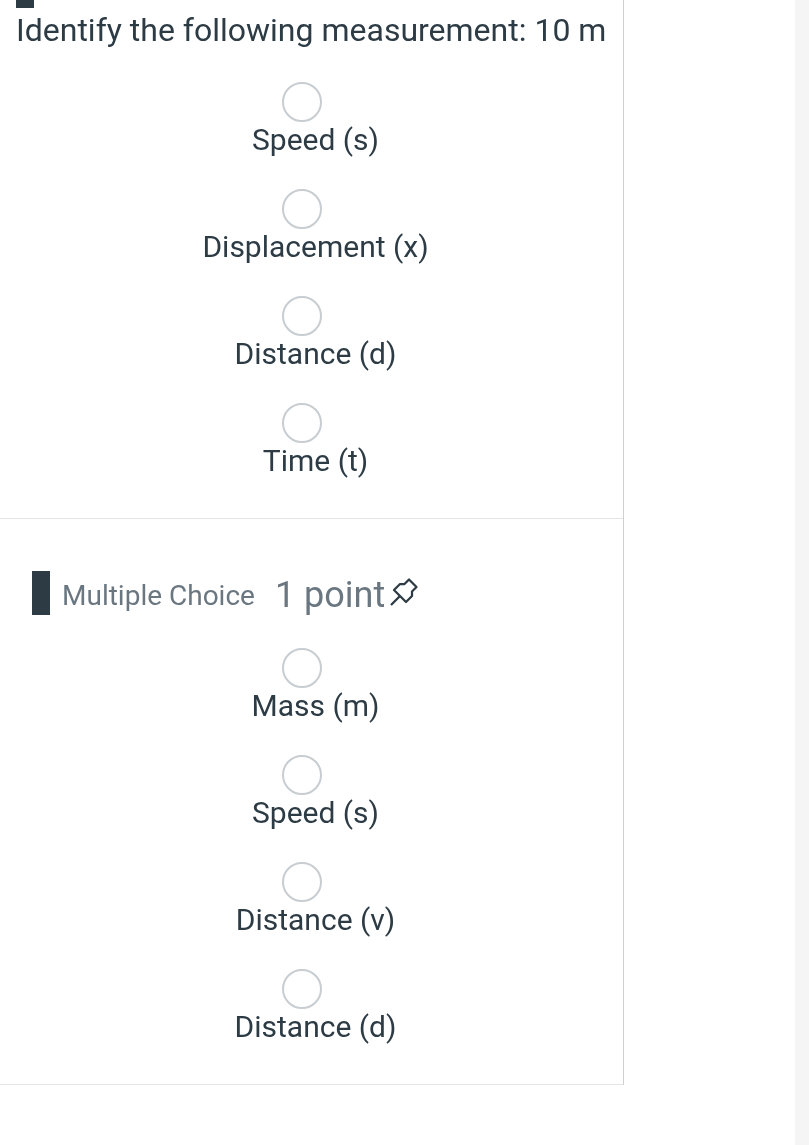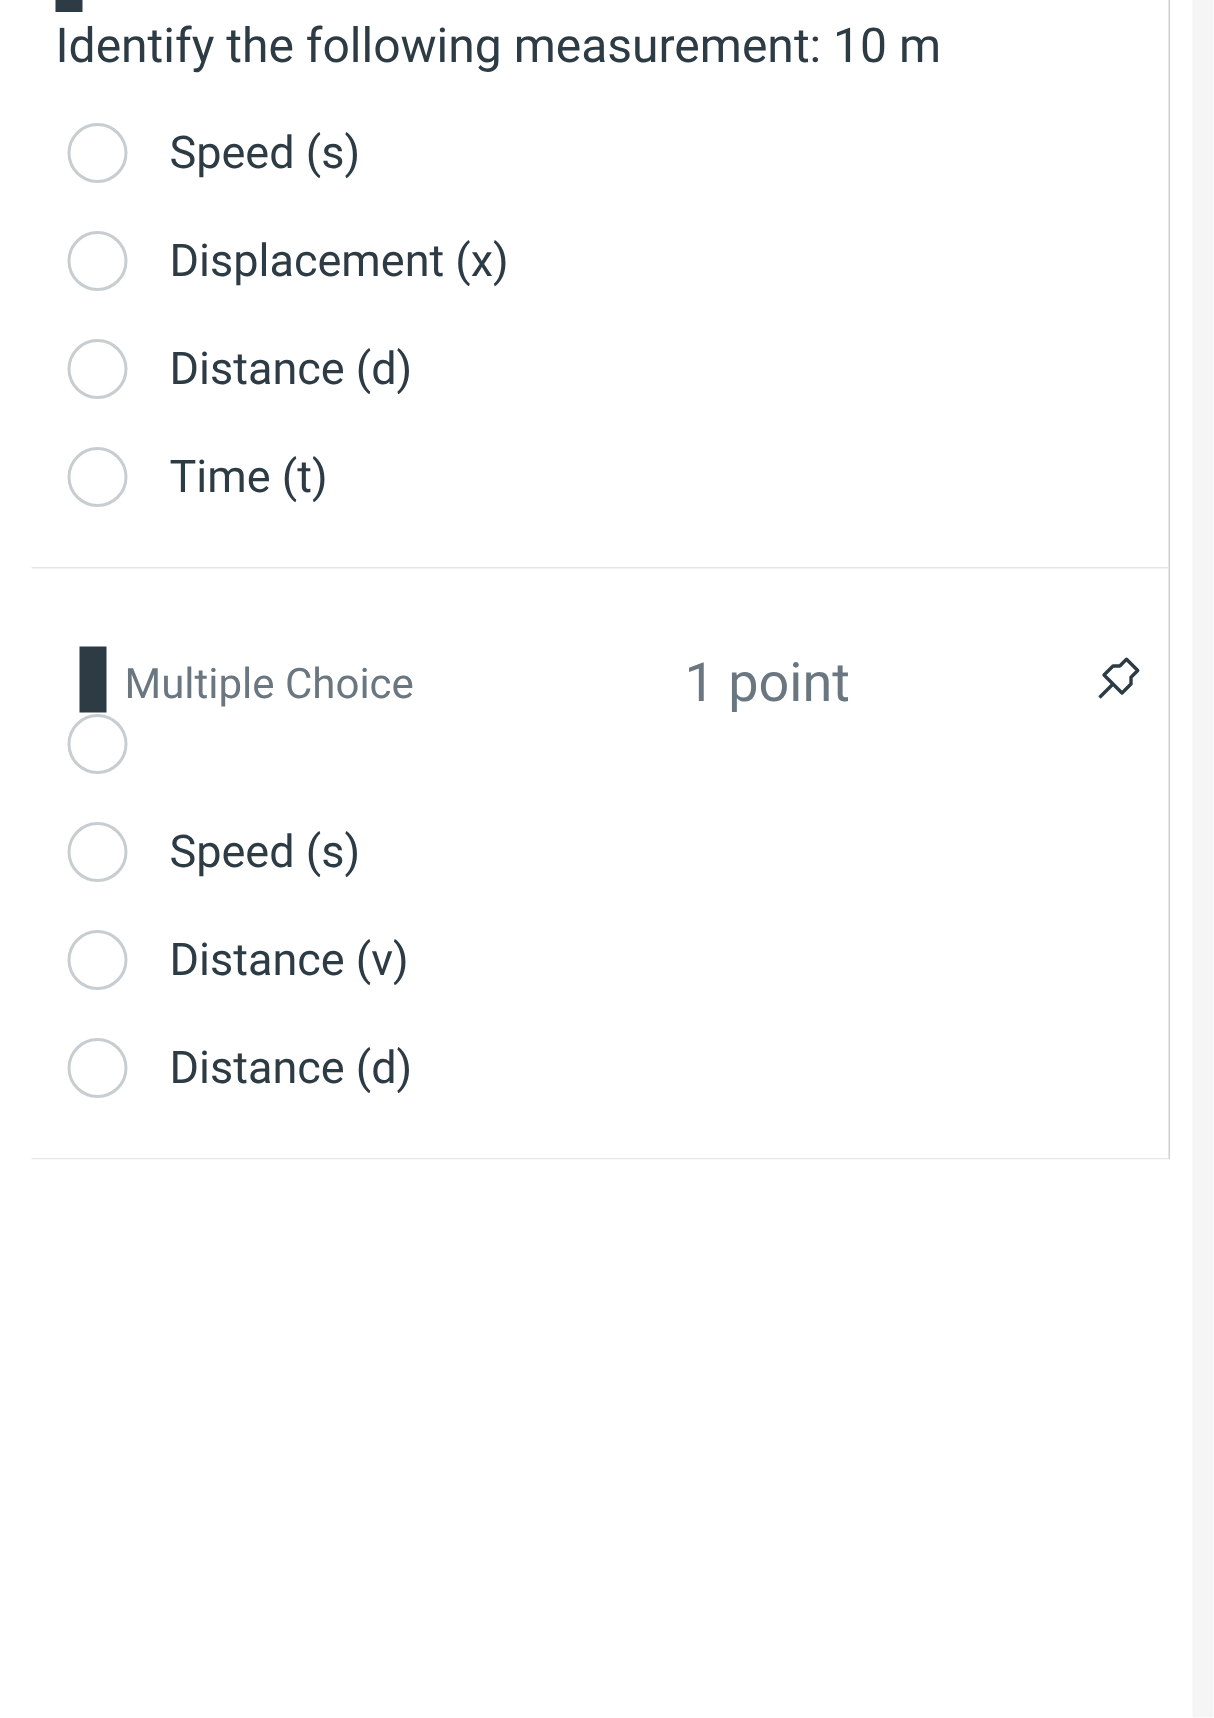--- a/index.html
+++ b/index.html
@@ -8,22 +8,21 @@
       box-sizing: border-box;
     }
     body {
       font-family: -apple-system, BlinkMacSystemFont, "Segoe UI", Roboto, "Helvetica Neue", Arial, sans-serif;
       background: #ffffff;
       width: 809px;
       color: #2d3b45;
     }
     .quiz-container {
       border-right: 1px solid #d0d0d0;
-      width: 780px;
-      padding-left: 21px;
+      width: 624px;
     }
     .question-block {
       padding: 0 16px 40px 16px;
       border-bottom: 1px solid #e5e5e5;
     }
     .question-block.second {
       padding-top: 55px;
     }
     .partial-marker {
       width: 18px;
@@ -38,23 +37,22 @@
       background: #2d3b45;
       position: absolute;
       left: 16px;
       top: -3px;
     }
     .question-header {
       display: flex;
       align-items: center;
       position: relative;
       padding-left: 46px;
-      margin-bottom: 0;
+      margin-bottom: 32px;
       min-height: 40px;
-      justify-content: space-between;
     }
     .question-type {
       font-size: 28px;
       color: #6b7780;
       font-weight: 400;
     }
     .question-points {
       font-size: 36px;
       color: #6b7780;
       font-weight: 400;
@@ -74,20 +72,21 @@
       font-weight: 400;
     }
     .options-list {
       padding-left: 8px;
     }
     .option-item {
       display: flex;
       align-items: center;
       margin-bottom: 32px;
       cursor: pointer;
+      flex-direction: column;
     }
     .option-item:last-child {
       margin-bottom: 0;
     }
     .radio-circle {
       width: 40px;
       height: 40px;
       border: 2.5px solid #c7cdd1;
       border-radius: 50%;
       flex-shrink: 0;
@@ -143,20 +142,21 @@
       <span>
         <svg class="pin-icon" viewBox="0 0 24 24" fill="none" stroke="currentColor" stroke-width="1.5">
           <path d="M16 3 L21 8 L18 11 L18 14 L14 18 L6 10 L10 6 L13 6 Z" stroke-linejoin="round"></path>
           <line x1="10" y1="14" x2="4" y2="20"></line>
         </svg>
       </span>
     </div>
     <div class="options-list">
       <div class="option-item">
         <div class="radio-circle"></div>
+        <div class="option-label">Mass (m)</div>
       </div>
       <div class="option-item">
         <div class="radio-circle"></div>
         <div class="option-label">Speed (s)</div>
       </div>
       <div class="option-item">
         <div class="radio-circle"></div>
         <div class="option-label">Distance (v)</div>
       </div>
       <div class="option-item">

